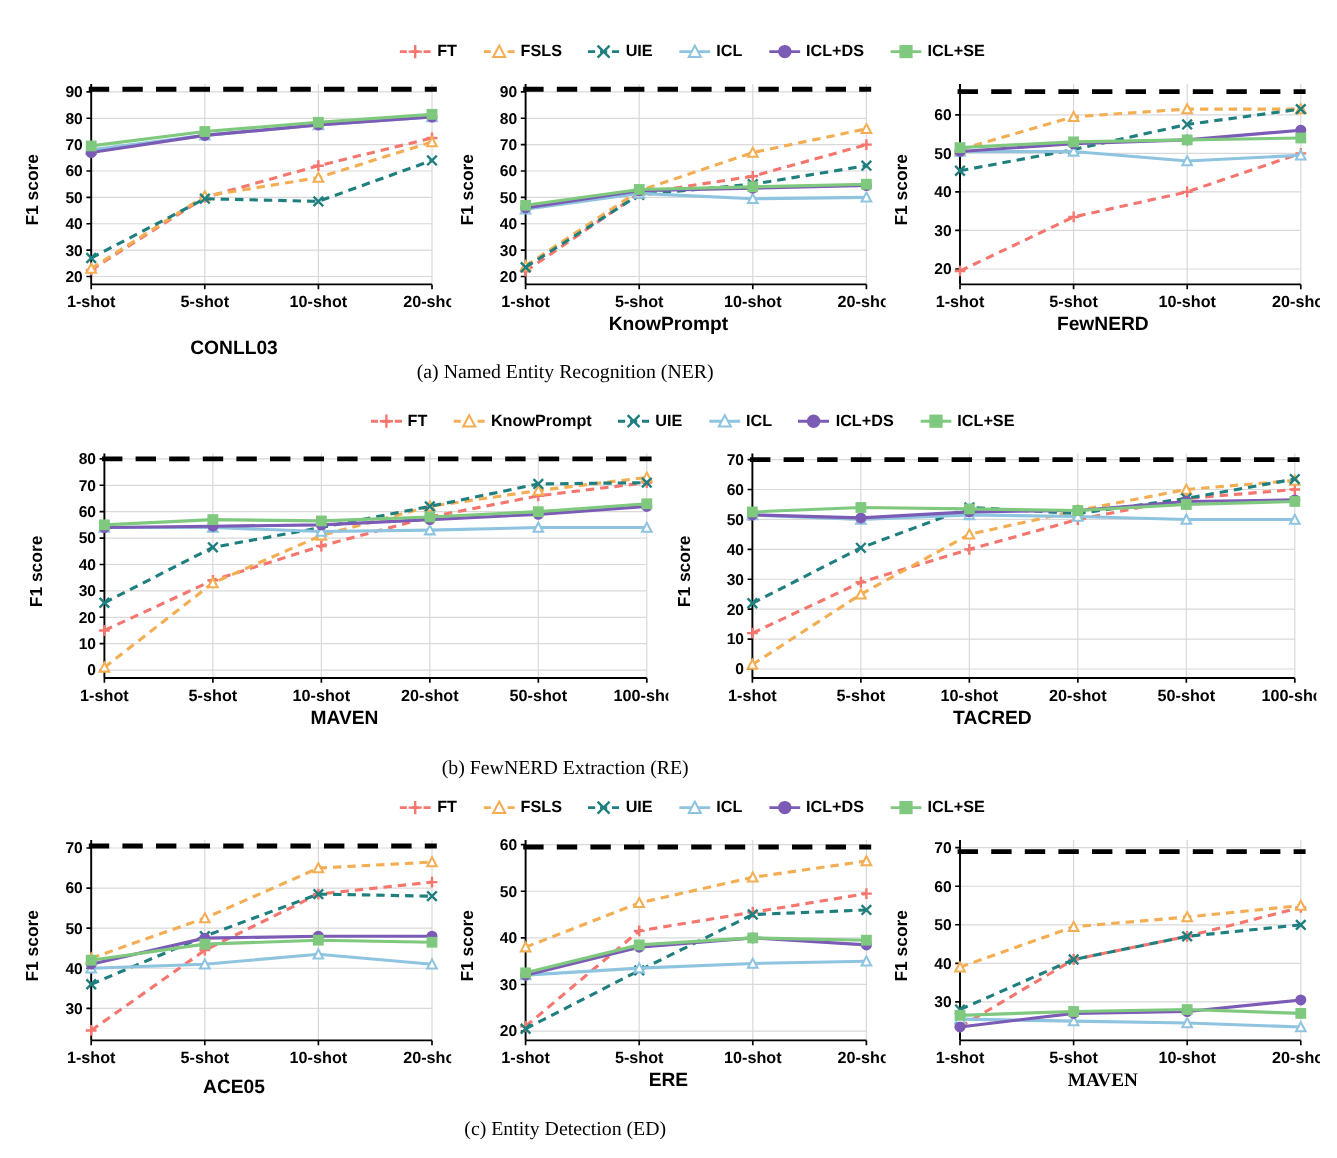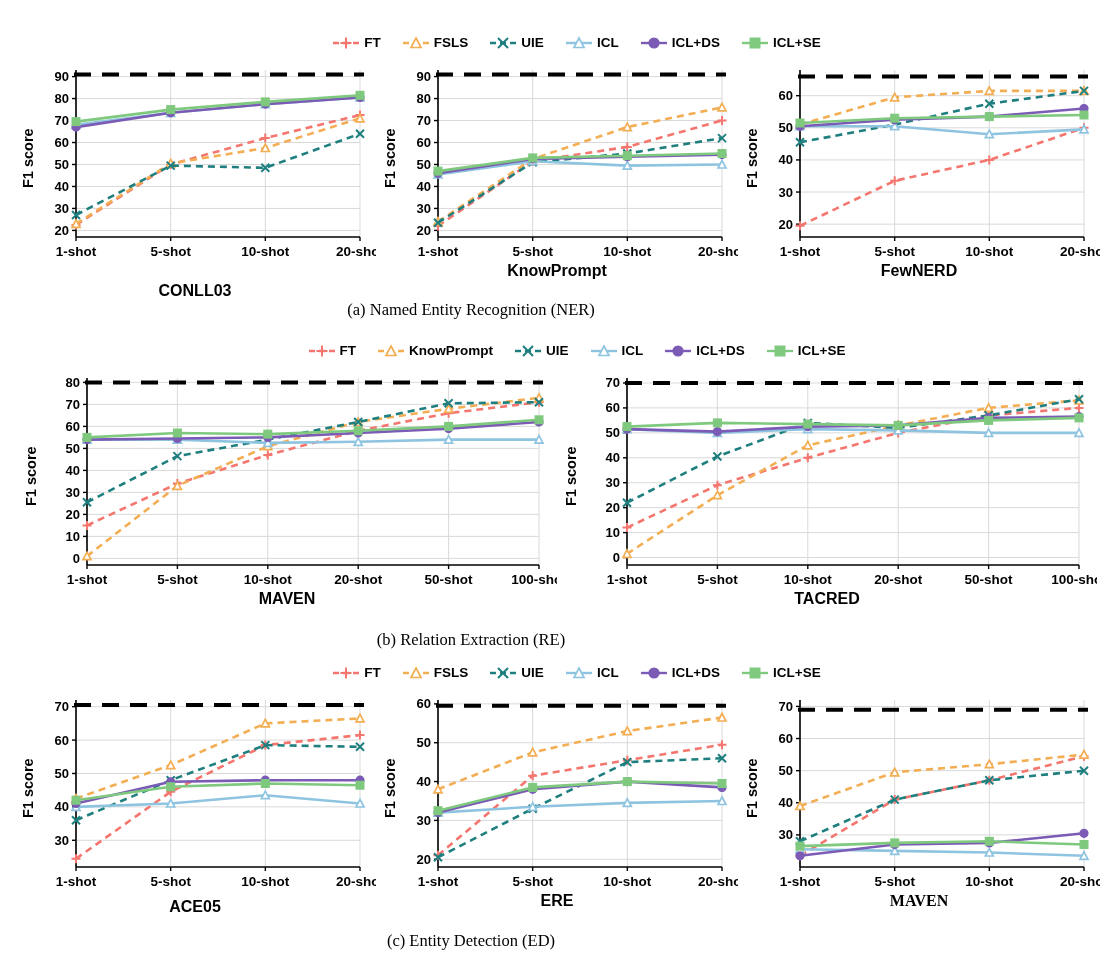--- a/index.html
+++ b/index.html
@@ -942,21 +942,21 @@
             </g>
             <g transform="translate(516.5,48.4)">
               <rect x="1.6" y="1.6" width="7.8" height="7.8" fill="#7fc97f" stroke="#7fc97f" stroke-width="1.2"></rect>
             </g>
           </svg>
           <div class="ylabel" style="left: 6px; top: 141.5px;">F1 score</div>
           <div class="xlabel" style="top: 226px;">TACRED</div>
         </div>
       </div>
   </div>
-  <div class="subcaption" style="top:630px;">(b)  Relation Extraction (RE)</div>
+  <div class="subcaption" style="top:630px;">(b)  FewNERD Extraction (RE)</div>
 
   <div class="panel-group" id="group-ed" style="top:660px;">
     <div class="legend" id="legend-ed">
         <div class="legend-item">
           <span class="legend-marker">
             <svg width="26" height="14" style="position:absolute;left:0;top:0;">
          <line x1="0" y1="7" x2="26" y2="7" stroke="#f4766e" stroke-width="2.4" stroke-dasharray="6 4"></line>
          <g transform="translate(6.5,0.5)">
                 <path d="M 6.5 1 L 6.5 12 M 1 6.5 L 12 6.5" stroke="#f4766e" stroke-width="2" fill="none"></path>
               </g>

